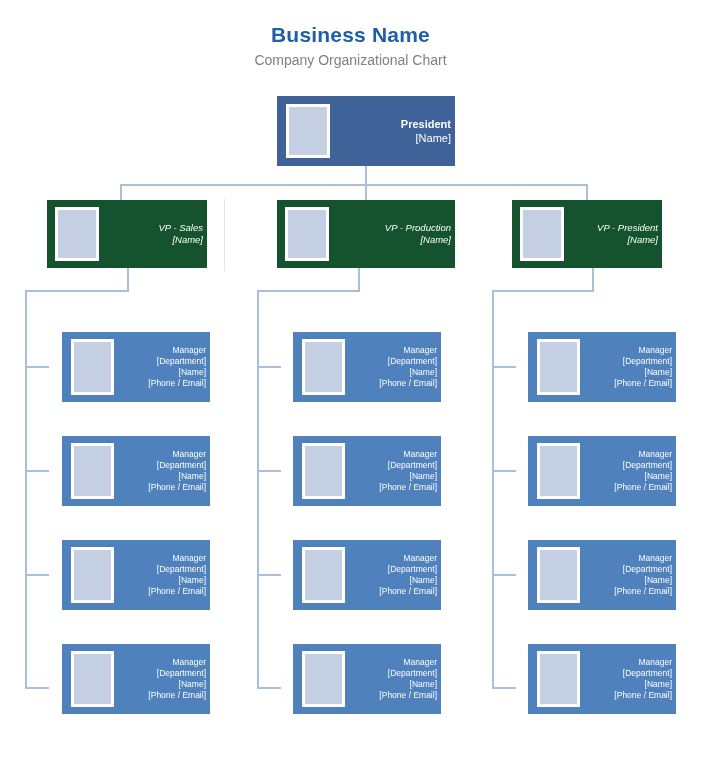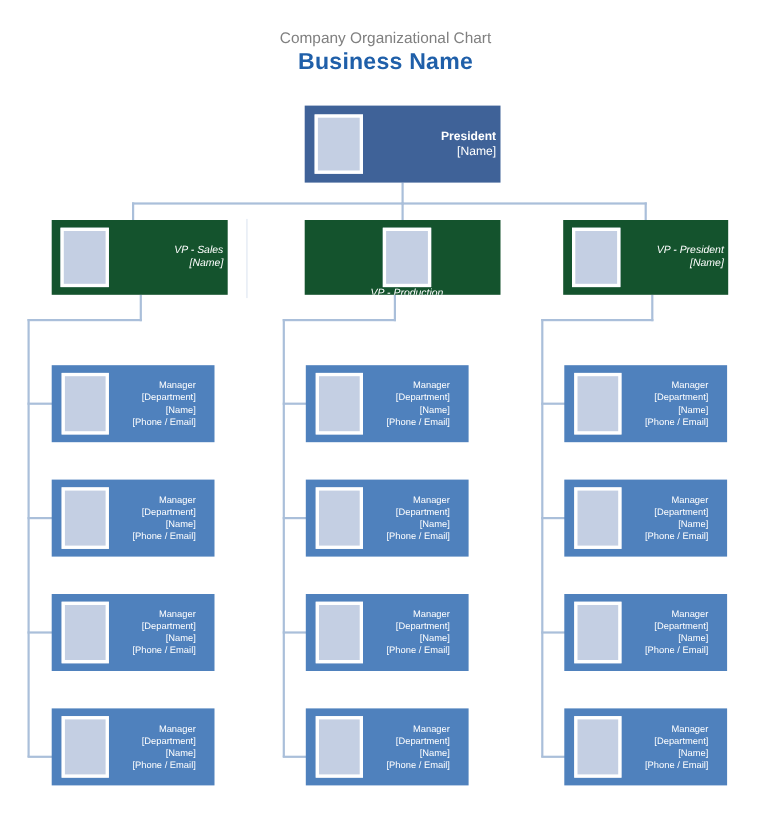--- a/index.html
+++ b/index.html
@@ -92,45 +92,46 @@
   .node.vp {
     background: #14532d;
     top: 200px;
     height: 68px;
     padding: 7px 0 7px 8px;
     font-style: italic;
   }
   .node.vp .photo { width: 44px; height: 54px; }
   .node.vp .txt { font-size: 9.5px; }
   .node.vp-sales      { left: 47px;  width: 160px; }
-  .node.vp-production { left: 277px; width: 178px; flex-direction: column; }
+  .node.vp-production { left: 277px; width: 178px; }
   .node.vp-marketing  { left: 512px; width: 150px; }
 
   
   .node.manager {
     background: #4f81bd;
     height: 70px;
-    padding: 7px 13px 7px 9px;
+    padding: 7px 0 7px 9px;
+    margin-left: 15px;
   }
   .node.manager .photo { width: 43px; height: 56px; }
   .node.manager .txt { font-size: 8.5px; }
   .node.manager.col-a { left: 47px;  width: 148px; }
   .node.manager.col-b { left: 278px; width: 148px; }
   .node.manager.col-c { left: 513px; width: 148px; }
   .node.manager.row-1 { top: 332px; }
   .node.manager.row-2 { top: 436px; }
   .node.manager.row-3 { top: 540px; }
   .node.manager.row-4 { top: 644px; }
 </style>
 </head>
 <body>
 
 <div id="header">
+  <div id="chart-title">Business Name</div>
   <div id="chart-subtitle">Company Organizational Chart</div>
-  <div id="chart-title">Business Name</div>
 </div>
 
 <div class="conn conn-v" style="left:365px; top:166px; height:20px;"></div>
 <div class="conn conn-h" style="left:120px; top:184px; width:468px;"></div>
 <div class="conn conn-v" style="left:120px; top:184px; height:18px;"></div>
 <div class="conn conn-v" style="left:365px; top:184px; height:18px;"></div>
 <div class="conn conn-v" style="left:586px; top:184px; height:18px;"></div>
 
 <div class="divider" style="left:224px; top:199px; height:72px;"></div>
 

